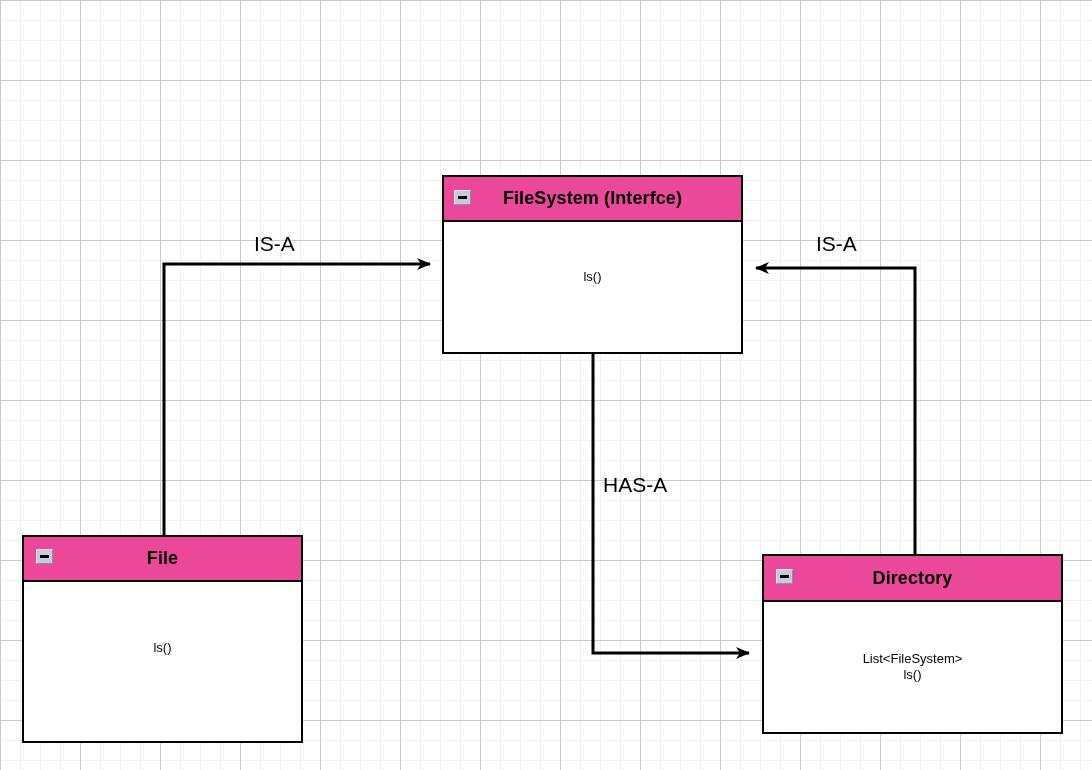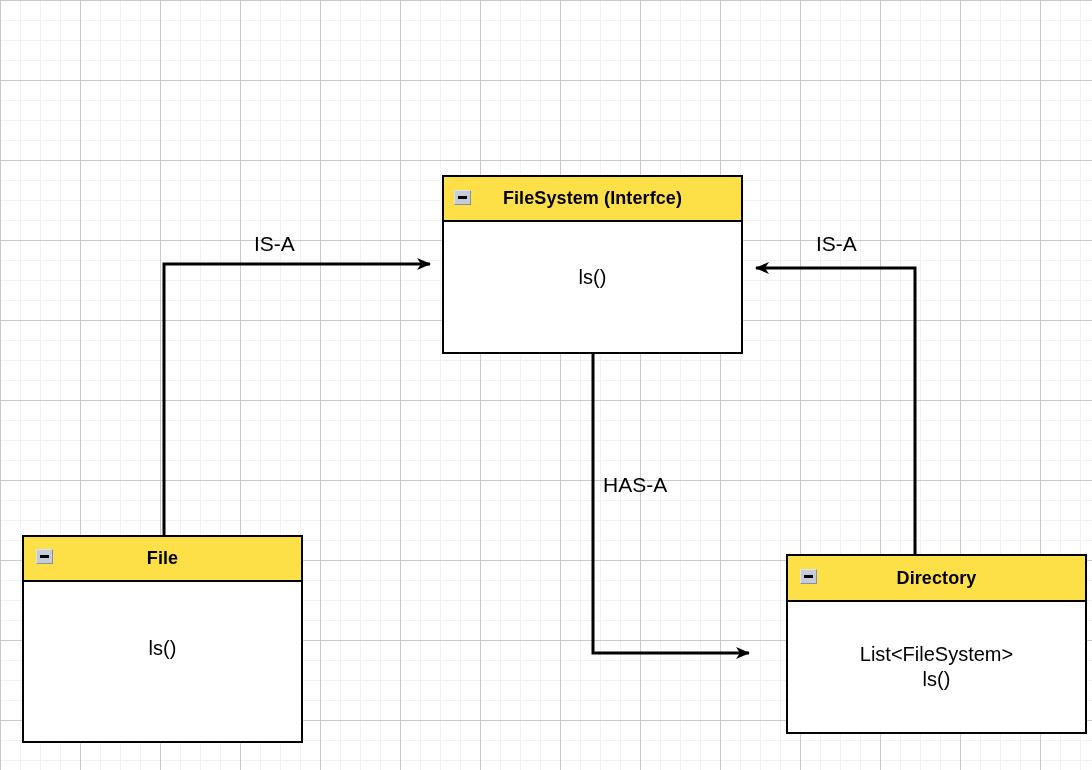--- a/index.html
+++ b/index.html
@@ -39,21 +39,21 @@
     flex-direction: column;
     background-clip: padding-box;
   }
   .uml-class-header {
     position: relative;
     display: flex;
     align-items: center;
     justify-content: center;
     border-bottom: 2px solid #000000;
     box-sizing: border-box;
-    background: #fde047;
+    background: #ec4899;
   }
   .uml-class-title {
     font-weight: bold;
     font-size: 18px;
     color: #000000;
     text-align: center;
     letter-spacing: 0.1px;
     white-space: nowrap;
   }
   .collapse-icon {
@@ -78,38 +78,38 @@
   .uml-class-body {
     flex: 1;
     position: relative;
     display: flex;
     flex-direction: column;
     align-items: center;
     justify-content: center;
     background: transparent;
   }
   .uml-member {
-    font-size: 20px;
+    font-size: 13px;
     color: #000000;
     line-height: 1.25;
     text-align: center;
     white-space: nowrap;
   }
   
   #class-filesystem { left: 442px; top: 175px; width: 301px; height: 179px; }
   #class-filesystem .uml-class-header { height: 45px; }
   #class-filesystem .collapse-icon { left: 10px; top: 13px; }
   #class-filesystem .uml-class-body { padding-bottom: 20px; }
 
   #class-file { left: 22px; top: 535px; width: 281px; height: 208px; }
   #class-file .uml-class-header { height: 45px; }
   #class-file .collapse-icon { left: 12px; top: 12px; }
   #class-file .uml-class-body { padding-bottom: 26px; }
 
-  #class-directory { left: 786px; top: 554px; width: 301px; height: 180px; }
+  #class-directory { left: 762px; top: 554px; width: 301px; height: 180px; }
   #class-directory .uml-class-header { height: 46px; }
   #class-directory .collapse-icon { left: 12px; top: 13px; }
   #class-directory .uml-class-body { }
 
   .edge-label {
     position: absolute;
     font-size: 21px;
     color: #000000;
     white-space: nowrap;
   }

